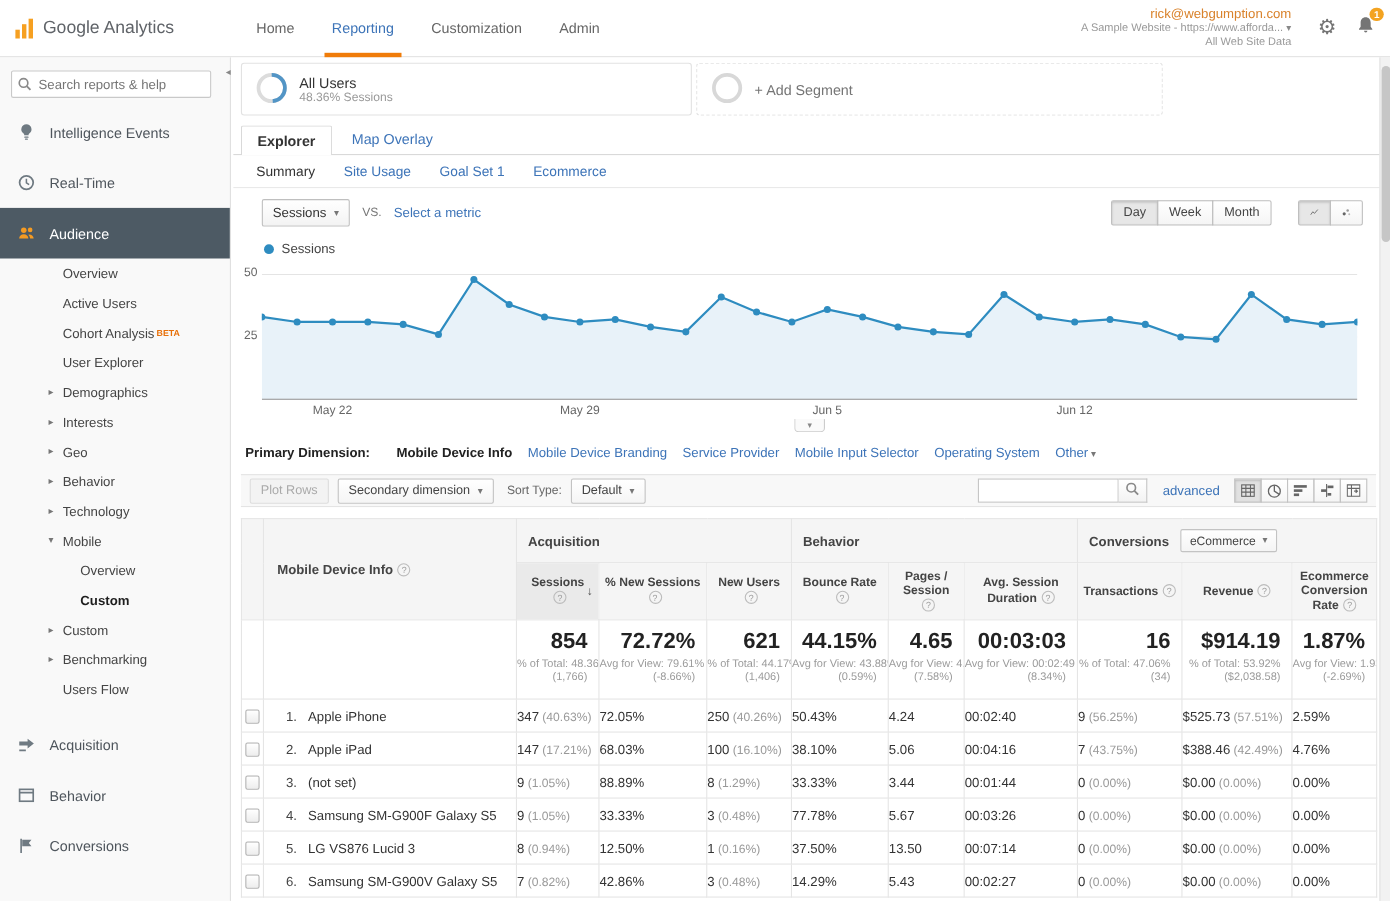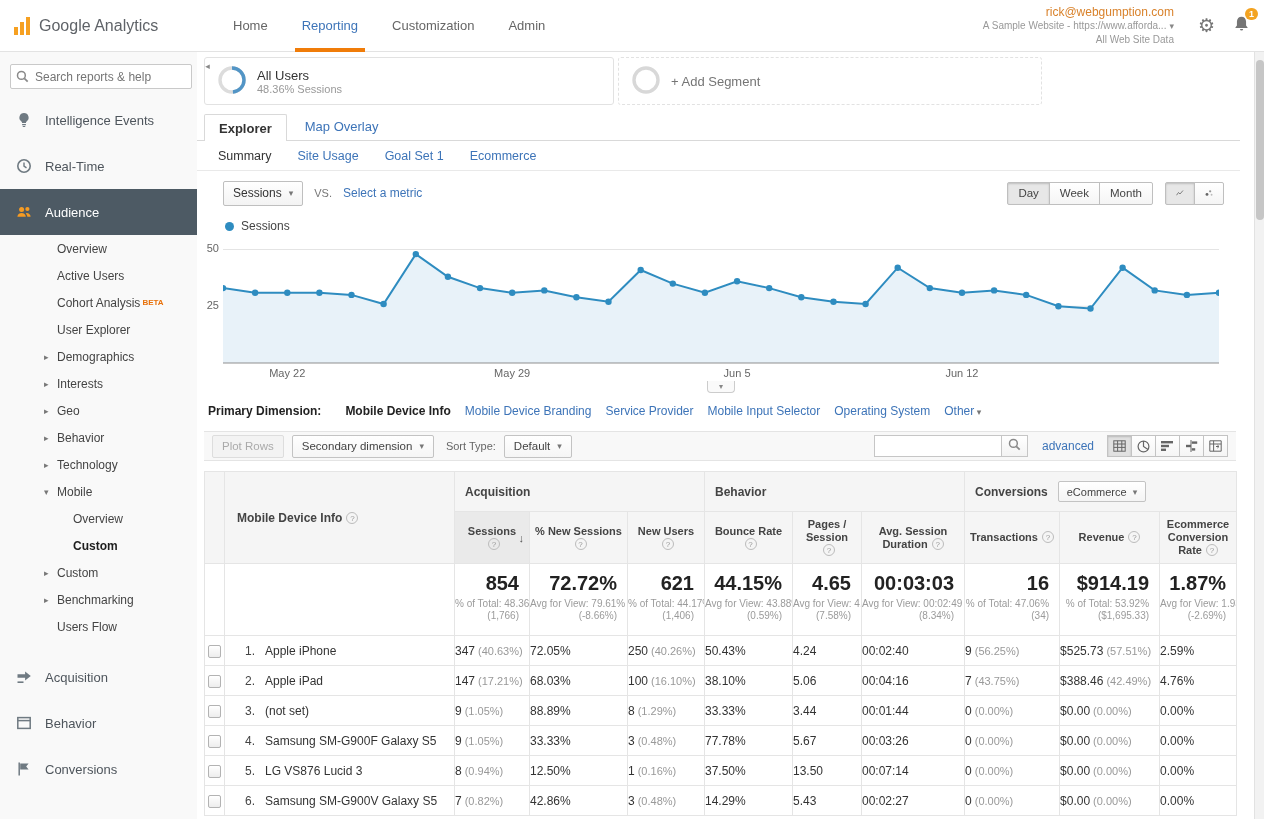--- a/index.html
+++ b/index.html
@@ -38,41 +38,41 @@
 .snav-sub,.snav-sub2{height:27px;display:flex;align-items:center;font-size:12px;color:#444;cursor:pointer;position:relative}
 .snav-sub{padding-left:57px}
 .snav-sub2{padding-left:73px}
 .snav-sub .arrow{position:absolute;left:44px;font-size:9px;color:#777}
 .snav-sub2.current{font-weight:bold;color:#1e1e1e}
 .beta{color:#e8710a;font-size:8px;vertical-align:super;margin-left:2px;font-weight:bold}
 .gap{margin-top:14px}
 .collapse{position:absolute;left:201px;top:57px;width:13px;height:17px;color:#888;font-size:9px;z-index:7;
   display:flex;align-items:center;justify-content:center;cursor:pointer}
 
-.content{position:absolute;left:197px;top:52px;width:1043px;bottom:0;background:#fff;overflow:hidden}
+.content{position:absolute;left:212px;top:52px;width:1043px;bottom:0;background:#fff;overflow:hidden}
 .segband{display:flex;gap:4px;padding:5px 0 0 7px;height:58px}
 .segbox{height:48px;border:1px solid #e2e2e2;border-radius:3px;display:flex;align-items:center;gap:10px;padding:0 12px;cursor:pointer}
 .segbox.allusers{width:410px}
 .segbox.addseg{width:424px;border-style:dashed;color:#757575;font-size:13px}
 .seg-title{font-size:13px;color:#333;line-height:15px}
 .seg-sub{font-size:11px;color:#999}
 .tabsrow{height:28px;position:relative;border-bottom:1px solid #d9d9d9;margin-top:3px;display:flex;align-items:flex-end;padding-left:7px}
 .tab{height:27px;background:#fff;border:1px solid #d9d9d9;border-bottom:none;padding:0 14px;display:flex;align-items:center;
   font-weight:bold;font-size:13px;color:#333;position:relative;top:1px;border-radius:2px 2px 0 0;cursor:pointer}
 .tablink{margin-left:18px;font-size:13px;color:#3d74b8;padding-bottom:6px;cursor:pointer}
 .subnav{height:30px;display:flex;align-items:center;gap:26px;padding-left:21px;border-bottom:1px solid #e9e9e9;font-size:12.5px}
 .subnav .cur{color:#333}
 .subnav .lnk{color:#3d74b8;cursor:pointer}
 .controls{height:44px;display:flex;align-items:center;padding:0 16px 0 26px}
 .metricbtn{height:25px;border:1px solid #bfbfbf;border-radius:2px;background:linear-gradient(#fff,#f3f3f3);
   padding:0 9px;font-size:12px;color:#333;display:flex;align-items:center;gap:7px;cursor:pointer}
 .caret{font-size:9px;color:#777}
 .vs{margin:0 11px;font-size:11px;color:#777}
 .linkmetric{color:#3d74b8;font-size:12px;cursor:pointer}
-.right-controls{margin-left:auto;display:flex;align-items:center;gap:12px}
+.right-controls{margin-left:auto;display:flex;align-items:center;gap:24px}
 .seg-btns{display:flex}
 .gbtn{height:23px;padding:0 10px;font-size:11.5px;border:1px solid #bfbfbf;background:linear-gradient(#fff,#f5f5f5);
   color:#444;margin-left:-1px;display:flex;align-items:center;cursor:pointer}
 .gbtn:first-child{border-radius:2px 0 0 2px;margin-left:0}
 .gbtn:last-child{border-radius:0 2px 2px 0}
 .gbtn.active{background:#e7e7e7;box-shadow:inset 0 1px 2px rgba(0,0,0,.18)}
 .cbtn{width:30px}
 .legend{display:flex;align-items:center;gap:7px;padding-left:28px;height:22px;font-size:12px;color:#444}
 .legend .dot{width:9px;height:9px;border-radius:50%}
 .chartwrap{position:relative;height:152px;margin-top:2px}
@@ -577,21 +577,21 @@
             <div class="sumsub">(8.34%)</div>
           </td>
           <td class="sumcell">
             <div class="sumval">16</div>
             <div class="sumsub">% of Total: 47.06%</div>
             <div class="sumsub">(34)</div>
           </td>
           <td class="sumcell">
             <div class="sumval">$914.19</div>
             <div class="sumsub">% of Total: 53.92%</div>
-            <div class="sumsub">($1,695.33)</div>
+            <div class="sumsub">($2,038.58)</div>
           </td>
           <td class="sumcell">
             <div class="sumval">1.87%</div>
             <div class="sumsub">Avg for View: 1.93%</div>
             <div class="sumsub">(-2.69%)</div>
           </td>
         </tr>
         <tr>
           <td class="cbcell"><span class="checkbox"></span></td>
           <td class="namecell"><span class="rank">1.</span><span>Apple iPhone</span></td>

